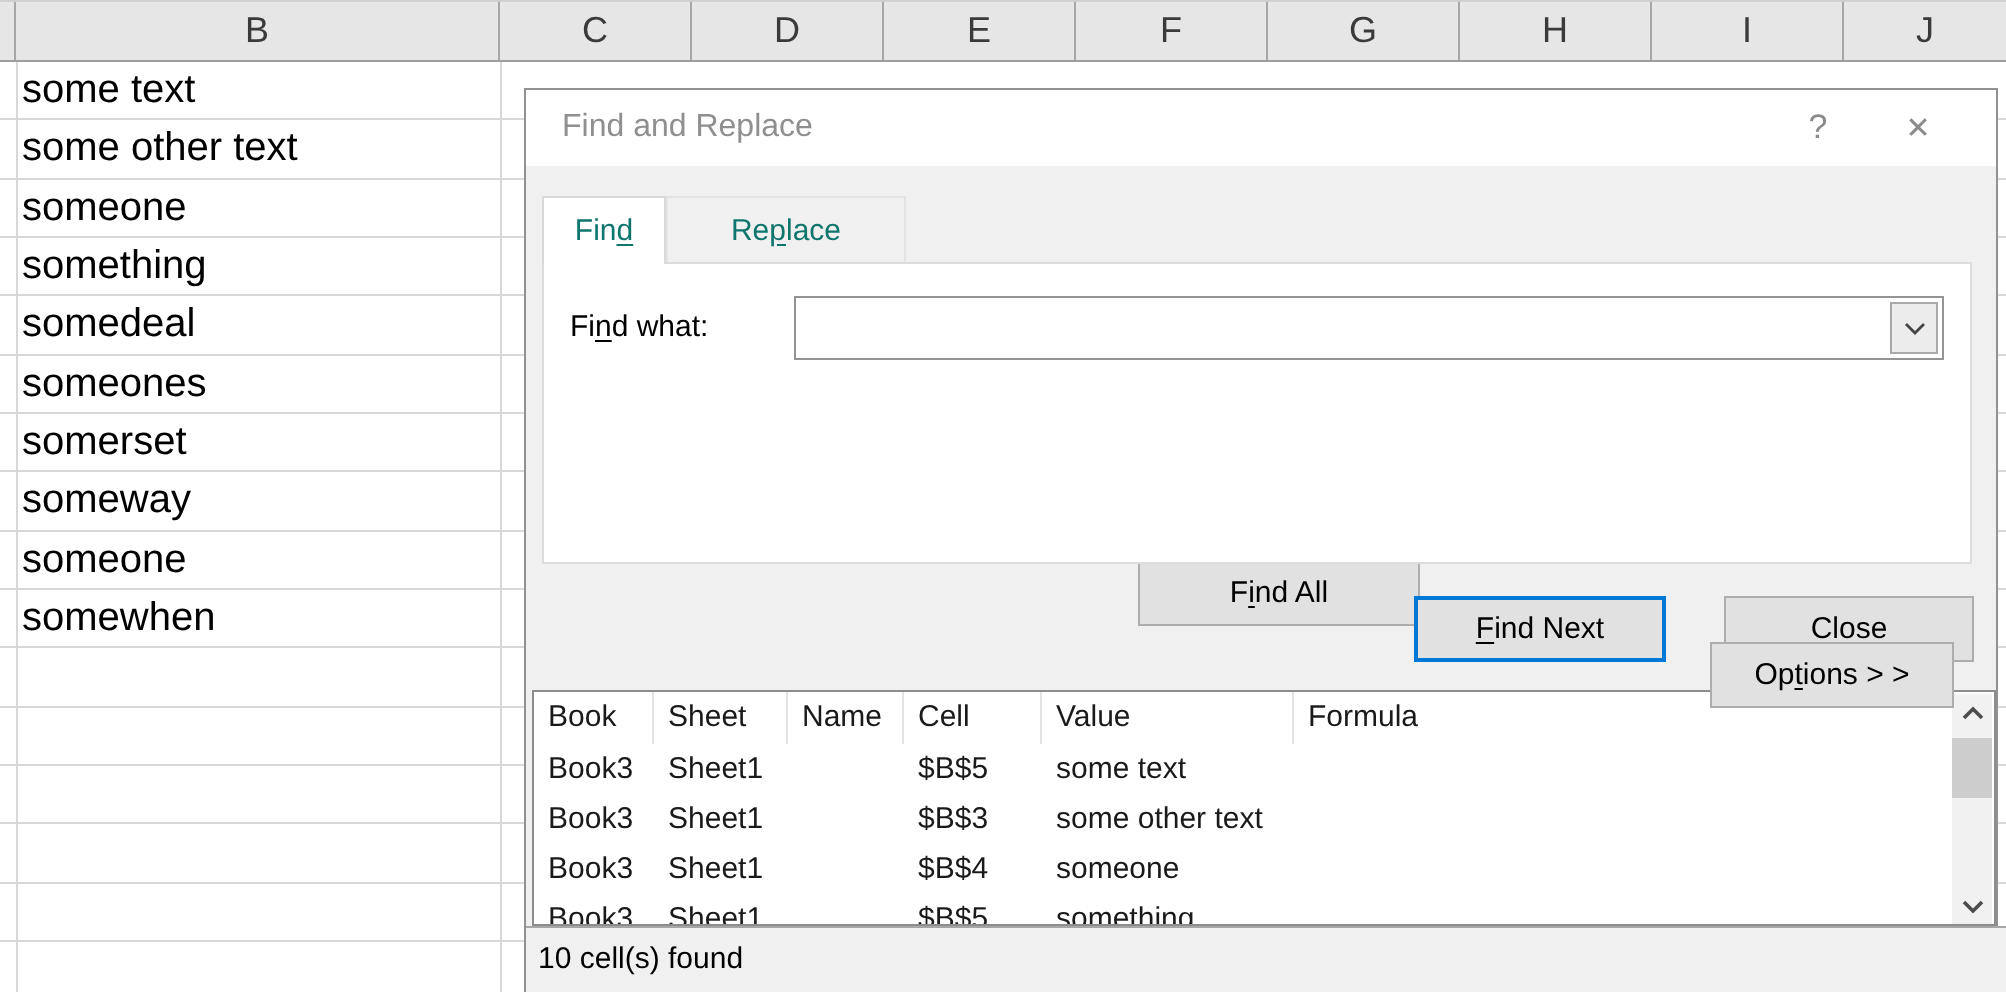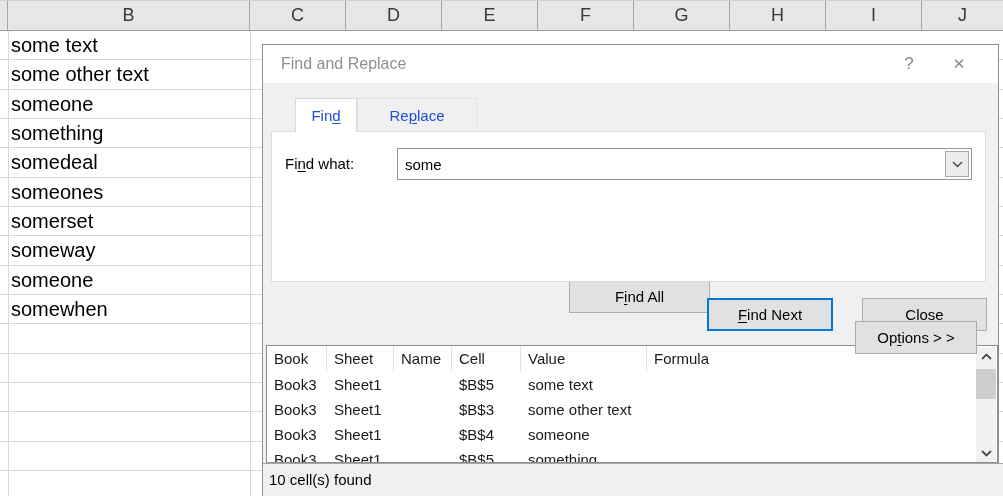--- a/index.html
+++ b/index.html
@@ -37,21 +37,21 @@
     font-size:16px; color:#8f8f8f; white-space:nowrap;
   }
   .cap-btn {
     position:absolute; top:0; width:34px; height:38px; display:flex;
     align-items:center; justify-content:center; font-size:17px; color:#8a8a8a; cursor:default;
   }
   .help-btn { right:72px; }
   .close-btn { right:22px; font-size:15px; }
   .tab {
     position:absolute; top:53px; display:flex; align-items:center; justify-content:center;
-    font-size:15px; color:#1d4ed8;margin-left:24px;
+    font-size:15px; color:#0f766e;
   }
   .tab-find { left:8px; width:62px; height:34px; background:#fff;
     border:1px solid #d9d9d9; border-bottom:none; z-index:3; }
   .tab-replace { left:70px; width:120px; height:33px; background:#f0f0f0;
     border:1px solid #e3e3e3; border-bottom:none; z-index:1;align-items:center; }
   .tabpage {
     position:absolute; left:8px; top:86px; width:715px; height:151px;
     background:#fff; border:1px solid #dcdcdc; z-index:2;
   }
   .u { text-decoration:underline; text-underline-offset:2px; }
@@ -179,21 +179,20 @@
     <div class="tab tab-find">
       <span><span>Fin</span><span class="u">d</span><span></span></span>
     </div>
     <div class="tab tab-replace">
       <span><span>Re</span><span class="u">p</span><span>lace</span></span>
     </div>
 
     <div class="tabpage">
       <div class="fw-label"><span>Fi</span><span class="u">n</span><span>d what:</span></div>
       <div class="combo">
-        <input type="text" value="some" style="">
         <div class="drop">
           <svg width="11" height="7" viewBox="0 0 11 7">
               <polyline points="1,1 5.5,5.5 10,1" fill="none" stroke="#444" stroke-width="1.4"></polyline>
             </svg>
         </div>
       </div>
       <div class="btn btn-options">
         <span><span>Op</span><span class="u">t</span><span>ions &gt; &gt;</span></span>
       </div>
     </div>

